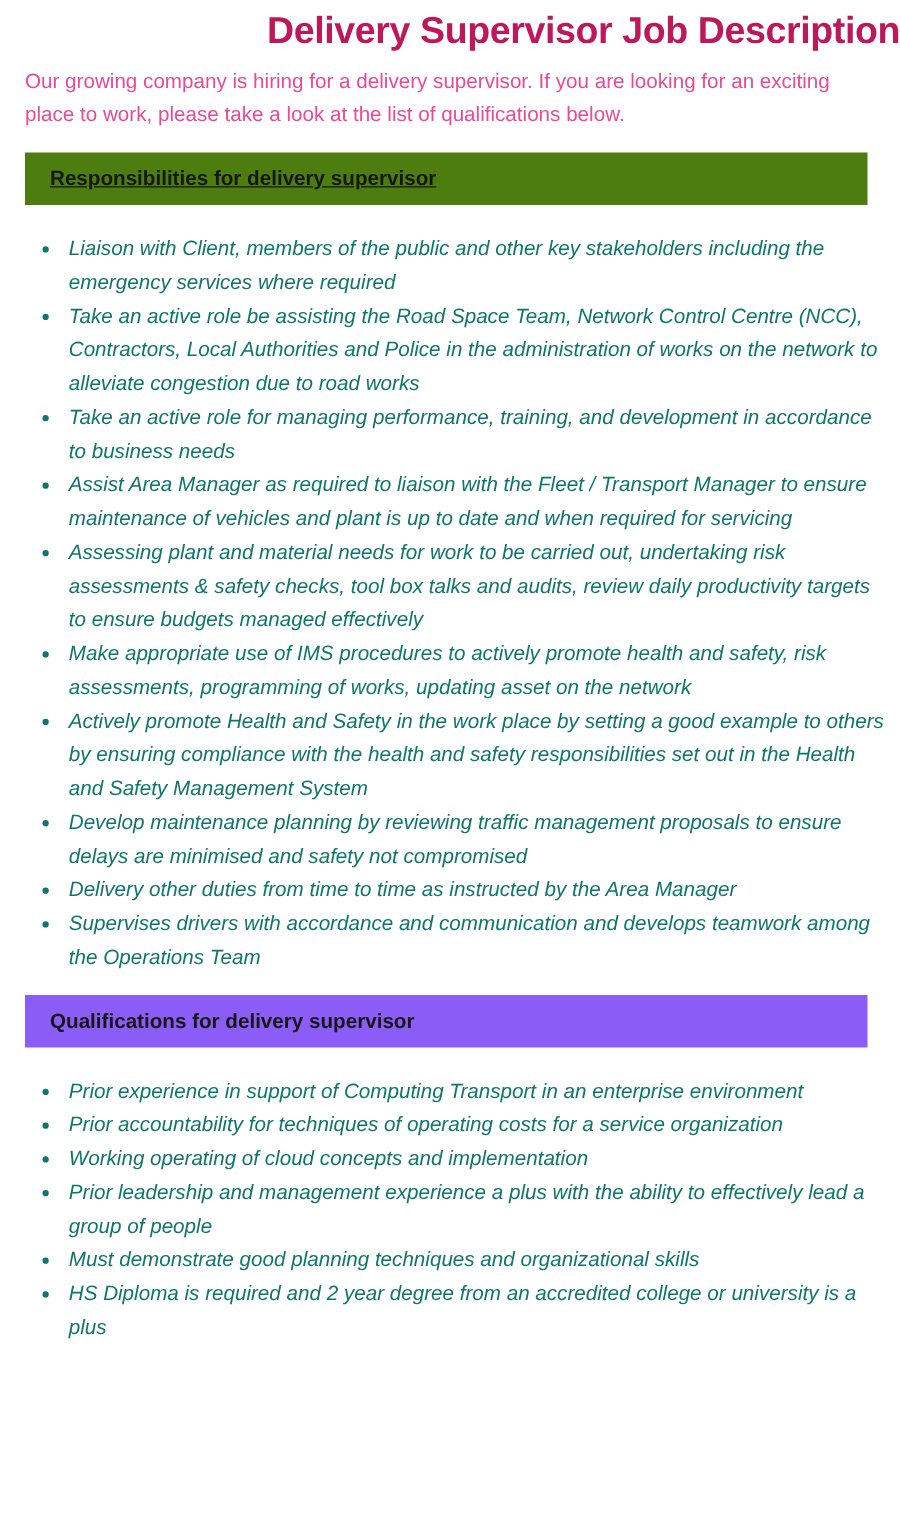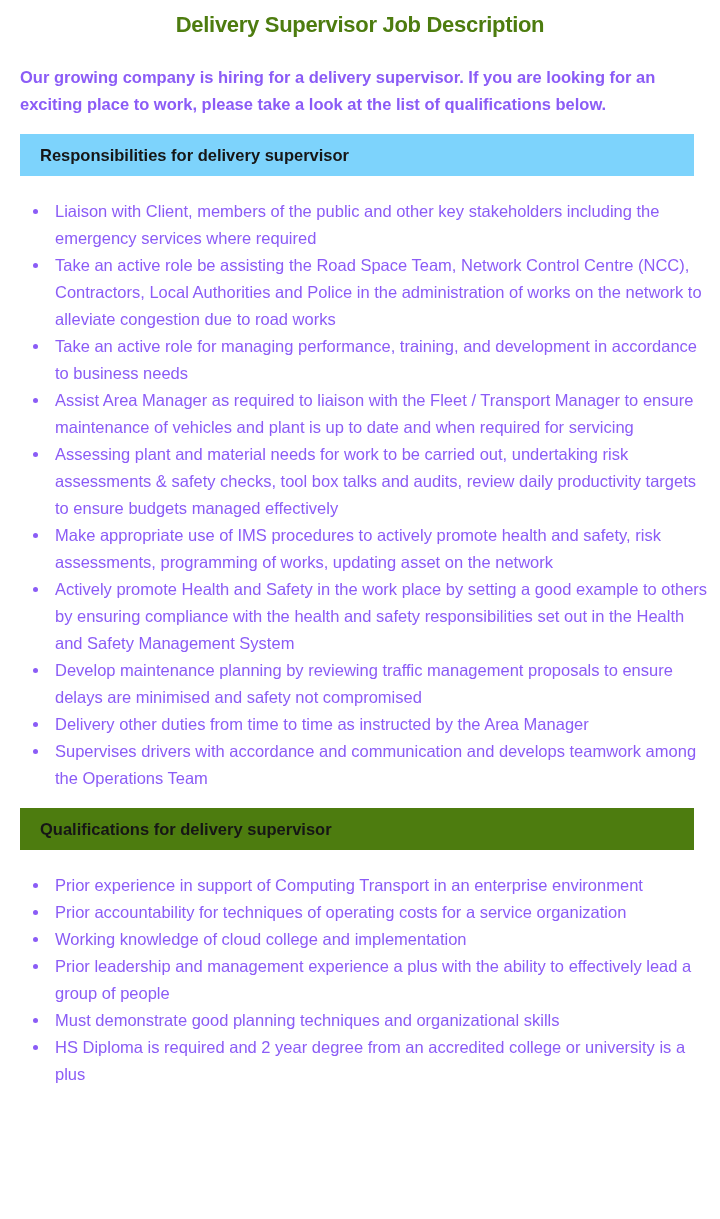--- a/index.html
+++ b/index.html
@@ -14,89 +14,89 @@
     font-family: "Liberation Sans", sans-serif;
     color: #1a1a1a;
     overflow: hidden;
   }
   .page {
     width: 720px;
     height: 1219px;
   }
   .doc-title {
     margin: 6px 0 0 0;
-    font-size: 22px;
+    font-size: 30px;
     line-height: 38px;
     font-weight: bold;
-    text-align: center;
+    text-align: right;
     letter-spacing: -0.3px;
-    color: #4d7c0f;
+    color: #be185d;
   }
   .intro {
-    margin: 20px 26px 0 20px;
+    margin: 8px 26px 0 20px;
     font-size: 16.5px;
     line-height: 27px;
-    color: #8b5cf6;
-    font-weight: bold;
+    color: #ec4899;
   }
   .section-heading {
     margin: 16px 26px 0 20px;
     padding: 10px 16px 10px 20px;
     font-size: 16.5px;
     line-height: 22px;
     font-weight: bold;
     color: #161616;
   }
   ul.bullet-list {
     margin: 22px 10px 0 20px;
     padding: 0 0 0 30px;
     font-size: 16.5px;
     line-height: 27px;
-    color: #8b5cf6;
+    color: #0f766e;
     list-style-type: disc;
+    font-style: italic;
   }
   ul.bullet-list li {
     padding-left: 5px;
     margin: 0;
   }
 </style>
 </head>
 <body>
 
 <div class="page">
 
   <h1 class="doc-title">Delivery Supervisor Job Description</h1>
 
   <p class="intro">Our growing company is hiring for a delivery supervisor. If you are looking for an exciting place to work, please take a look at the list of qualifications below.</p>
 
-  <div class="section-heading" style="background: #7dd3fc;">
+  <div class="section-heading" style="background: #4d7c0f; text-decoration: underline;">
     <span>Responsibilities for delivery supervisor</span>
   </div>
 
   <ul class="bullet-list">
 
   <li>Liaison with Client, members of the public and other key stakeholders including the emergency services where required</li>
       <li>Take an active role be assisting the Road Space Team, Network Control Centre (NCC), Contractors, Local Authorities and Police in the administration of works on the network to alleviate congestion due to road works</li>
       <li>Take an active role for managing performance, training, and development in accordance to business needs</li>
       <li>Assist Area Manager as required to liaison with the Fleet / Transport Manager to ensure maintenance of vehicles and plant is up to date and when required for servicing</li>
       <li>Assessing plant and material needs for work to be carried out, undertaking risk assessments &amp; safety checks, tool box talks and audits, review daily productivity targets to ensure budgets managed effectively</li>
       <li>Make appropriate use of IMS procedures to actively promote health and safety, risk assessments, programming of works, updating asset on the network</li>
       <li>Actively promote Health and Safety in the work place by setting a good example to others by ensuring compliance with the health and safety responsibilities set out in the Health and Safety Management System</li>
       <li>Develop maintenance planning by reviewing traffic management proposals to ensure delays are minimised and safety not compromised</li>
       <li>Delivery other duties from time to time as instructed by the Area Manager</li>
       <li>Supervises drivers with accordance and communication and develops teamwork among the Operations Team</li>
     </ul>
 
-  <div class="section-heading" style="background: #4d7c0f;">
+  <div class="section-heading" style="background: #8b5cf6;">
     <span>Qualifications for delivery supervisor</span>
   </div>
 
   <ul class="bullet-list">
 
   <li>Prior experience in support of Computing Transport in an enterprise environment</li>
       <li>Prior accountability for techniques of operating costs for a service organization</li>
-      <li>Working knowledge of cloud college and implementation</li>
+      <li>Working operating of cloud concepts and implementation</li>
       <li>Prior leadership and management experience a plus with the ability to effectively lead a group of people</li>
       <li>Must demonstrate good planning techniques and organizational skills</li>
       <li>HS Diploma is required and 2 year degree from an accredited college or university is a plus</li>
     </ul>
 
 </div>
 
 </body></html>

